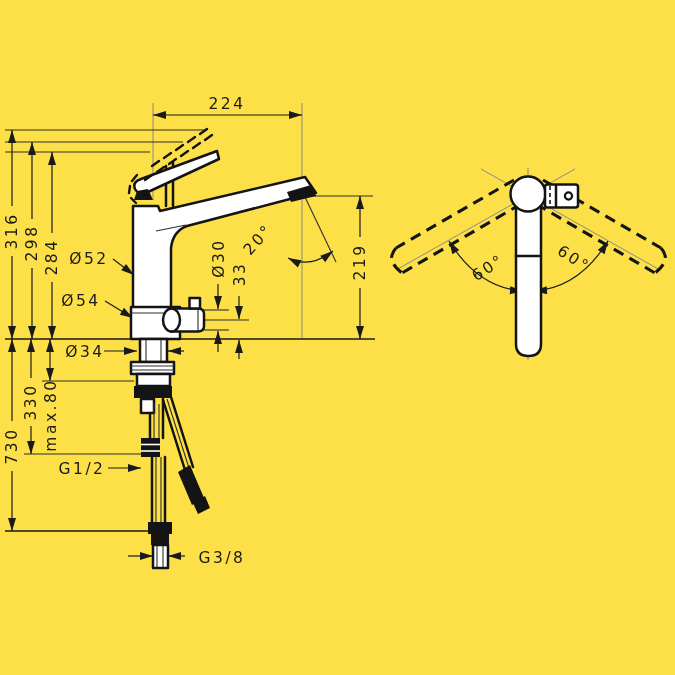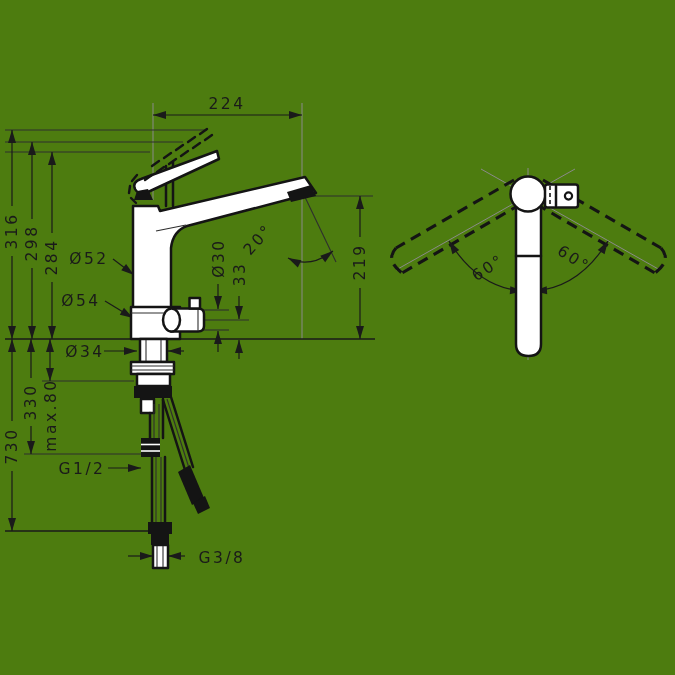--- a/index.html
+++ b/index.html
@@ -1,16 +1,16 @@
 <!DOCTYPE html>
 <html><head>
 <meta charset="utf-8">
 <style>
   html,body{margin:0;padding:0;background:#ffffff;}
-  .stage{position:relative;width:675px;height:675px;background:#4d7c0f;overflow:hidden;
+  .stage{position:relative;width:675px;height:675px;background:#fde047;overflow:hidden;
          font-family:"DejaVu Sans","Liberation Sans",sans-serif;}
   svg{display:block;}
   .dim{font-family:"DejaVu Sans","Liberation Sans",sans-serif;font-size:15.5px;
        letter-spacing:2.5px;fill:#1a1a1a;}
   .outline{fill:#ffffff;stroke:#141414;stroke-width:2.5;stroke-linejoin:round;stroke-linecap:round;}
   .thick{stroke:#141414;stroke-width:2.5;stroke-linecap:round;fill:none;}
   .thin{stroke:#2e2e2e;stroke-width:1.1;fill:none;}
   .cl{stroke:#8a8a8a;stroke-width:1;fill:none;}
   .dimln{stroke:#1a1a1a;stroke-width:1.2;fill:none;}
   .dark{fill:#141414;stroke:none;}

